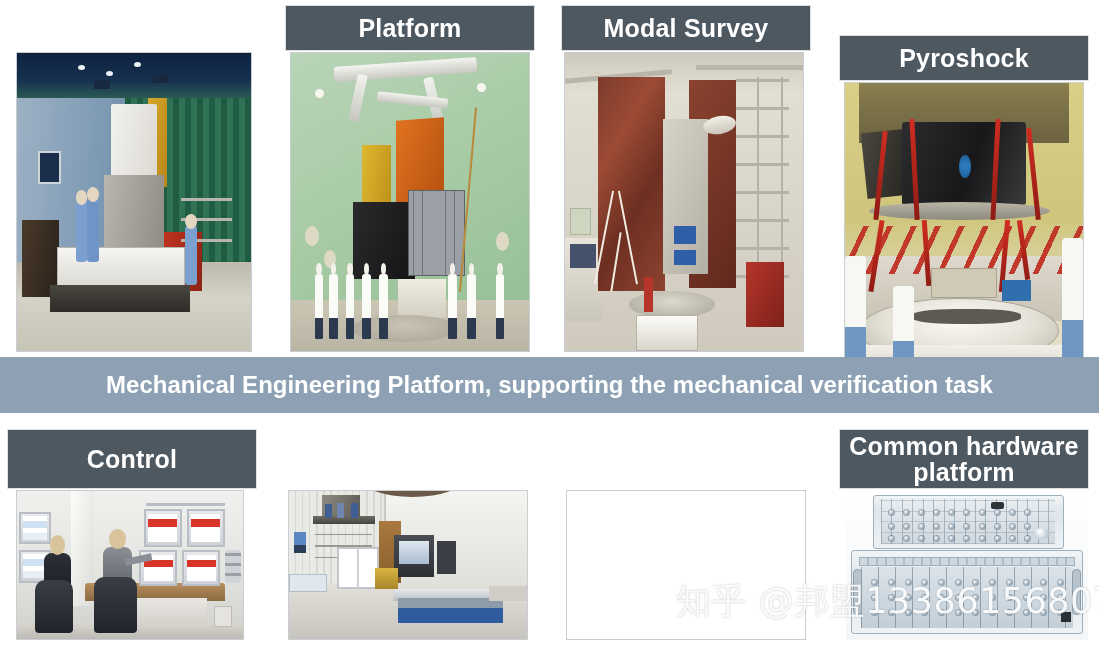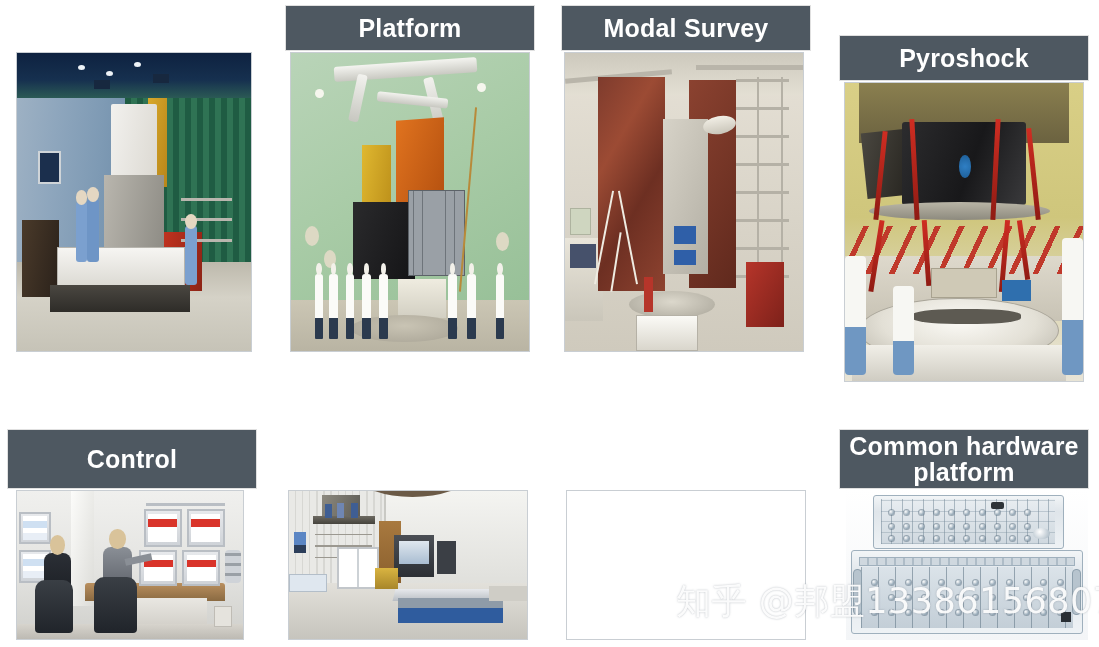--- a/index.html
+++ b/index.html
@@ -378,20 +378,23 @@
         <div class="sh py-fixture"></div>
         <div class="sh" style="left:28%; top:76%; width:46%; height:5%; background:#5d5a52; border-radius:40%;"></div>
         <div class="sh py-plate"></div>
         <div class="py-tech" style="left:0%;"></div>
         <div class="py-tech" style="left:20%; height:30%; background:linear-gradient(180deg,#f7f7f3 0 62%, #6f97c2 62% 100%);"></div>
         <div class="py-tech" style="right:0%; height:46%;"></div>
       </div>
     </div>
   </div>
 
+  <div class="banner">
+    <span>Mechanical Engineering Platform, supporting the mechanical verification task</span>
+  </div>
 
   <div class="panel" style="left:8px; top:430px; width:248px; height:254px;">
     <div class="panel-header" style="left:0; top:0; width:248px; height:58px; position:absolute; font-size:25px;">Control</div>
     <div class="photo" style="left:8px; top:60px; width:228px; height:150px;">
       <div class="scene">
         <div class="sh ct-wall"></div>
         <div class="sh ct-col"></div>
         <div class="sh ct-desk"></div>
         <div class="sh ct-deskbase"></div>
         <div class="sh ct-floor"></div>

